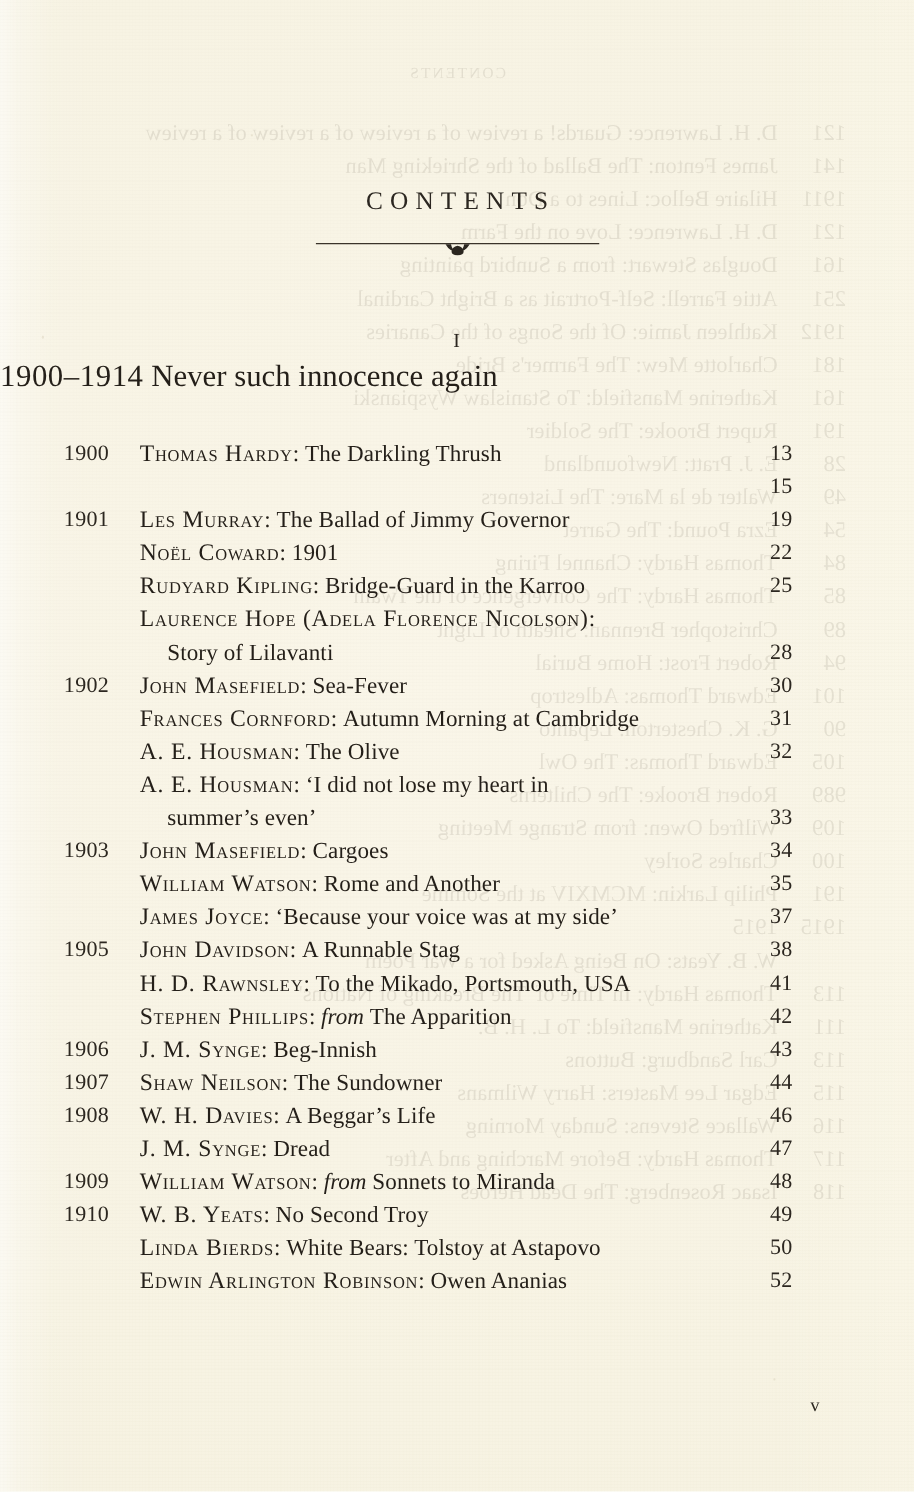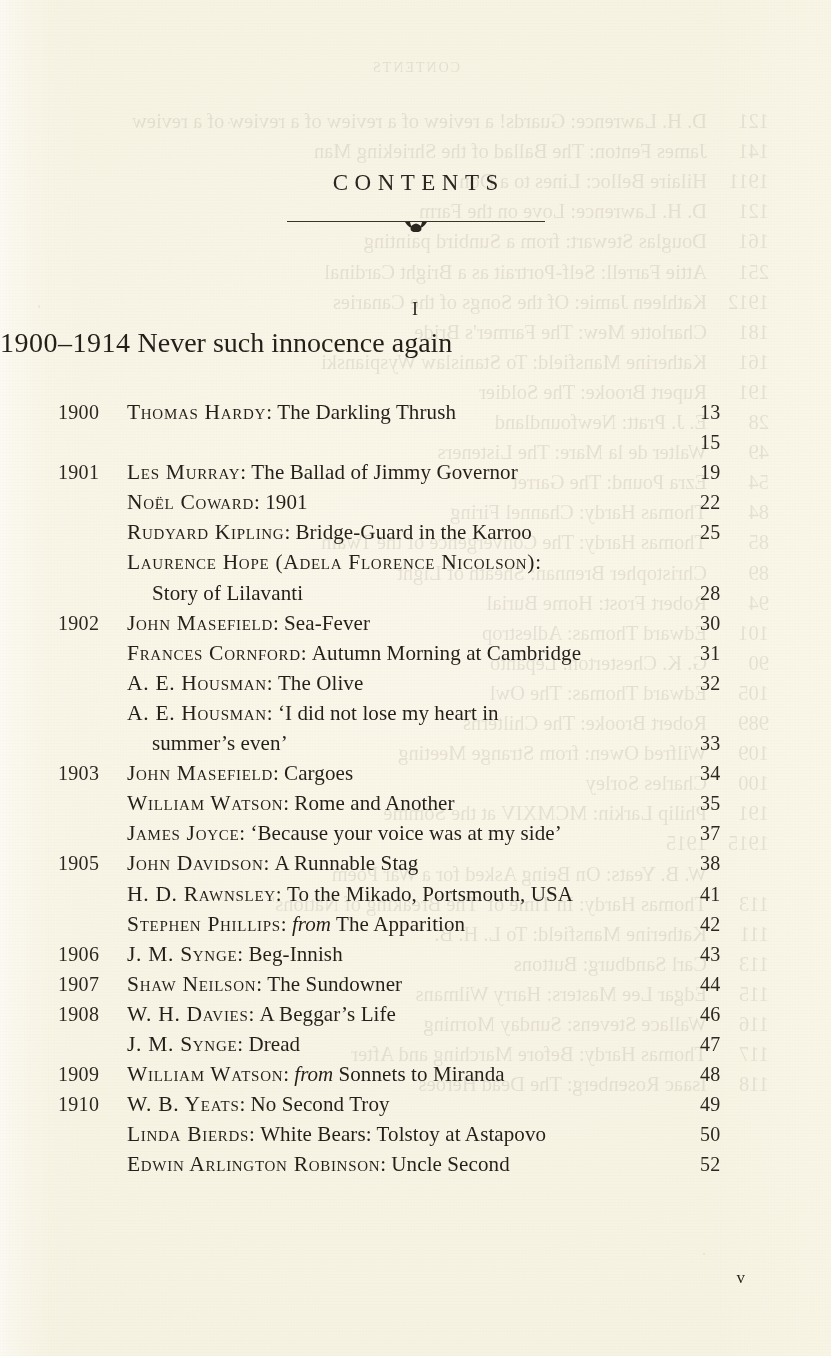--- a/index.html
+++ b/index.html
@@ -462,21 +462,21 @@
         <div class="entry">
           <span class="year">1910</span>
           <span class="body"><span class="author">W. B. Yeats</span><span>: </span><span class="title-txt">No Second Troy</span></span>
           <span class="pageno">49</span>
         </div>
         <div class="entry">
           <span class="body"><span class="author">Linda Bierds</span><span>: </span><span class="title-txt">White Bears: Tolstoy at Astapovo</span></span>
           <span class="pageno">50</span>
         </div>
         <div class="entry">
-          <span class="body"><span class="author">Edwin Arlington Robinson</span><span>: </span><span class="title-txt">Uncle Second</span></span>
+          <span class="body"><span class="author">Edwin Arlington Robinson</span><span>: </span><span class="title-txt">Owen Ananias</span></span>
           <span class="pageno">52</span>
         </div>
       </div>
 
     <div class="folio">v</div>
 
     <div class="speck" style="left:228px; top:122px; width:2px; height:2px;"></div>
     <div class="speck" style="left:703px; top:1253px; width:2px; height:2px;"></div>
     <div class="speck" style="left:38px;  top:305px;  width:2px; height:3px;"></div>
     <div class="speck" style="left:524px; top:832px;  width:2px; height:2px;"></div>

